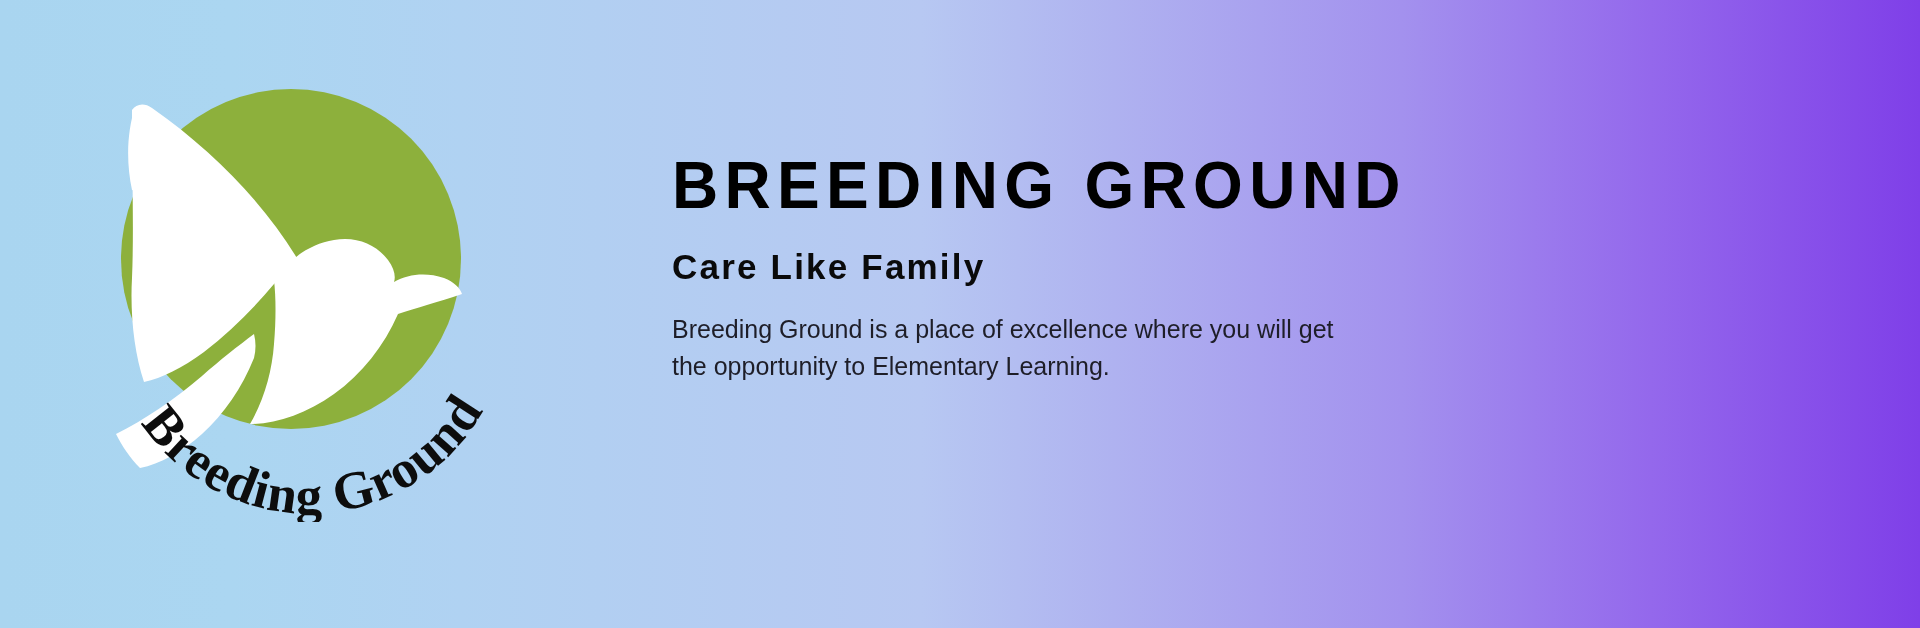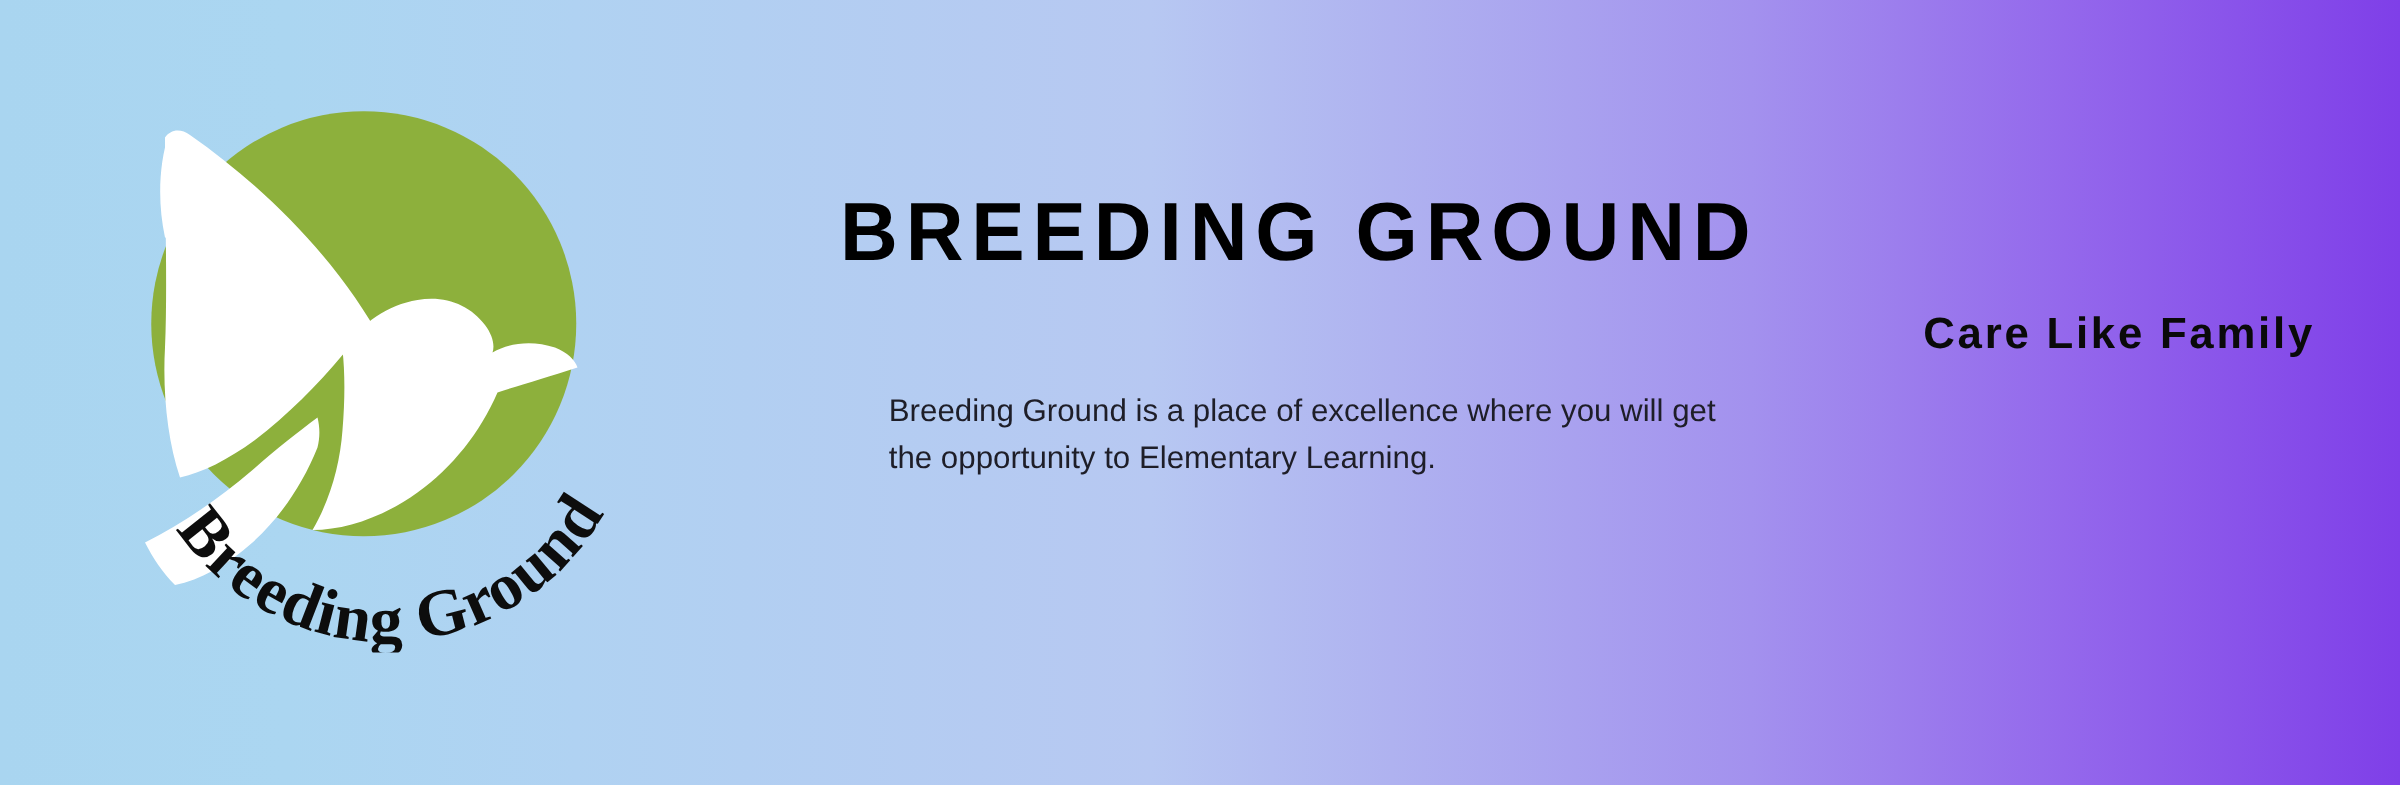--- a/index.html
+++ b/index.html
@@ -55,31 +55,29 @@
     transform-origin:left center;
   }
   .tagline {
     margin-top:28px;
     font-family:"Liberation Sans", sans-serif;
     font-size:35px;
     font-weight:700;
     letter-spacing:2.2px;
     color:#0a0a0a;
     white-space:nowrap;
-    text-align:right;
   }
   .blurb {
     margin-top:24px;
     font-family:"Liberation Sans", sans-serif;
     font-size:25px;
     font-weight:400;
     line-height:1.48;
     color:#1e1e28;
     max-width:700px;
-    margin-left:39px;
   }
 </style>
 </head>
 <body>
 
 <div class="banner">
 
   <div class="logo-wrap">
     <svg class="logo-svg" viewBox="0 0 470 470" xmlns="http://www.w3.org/2000/svg">
 

